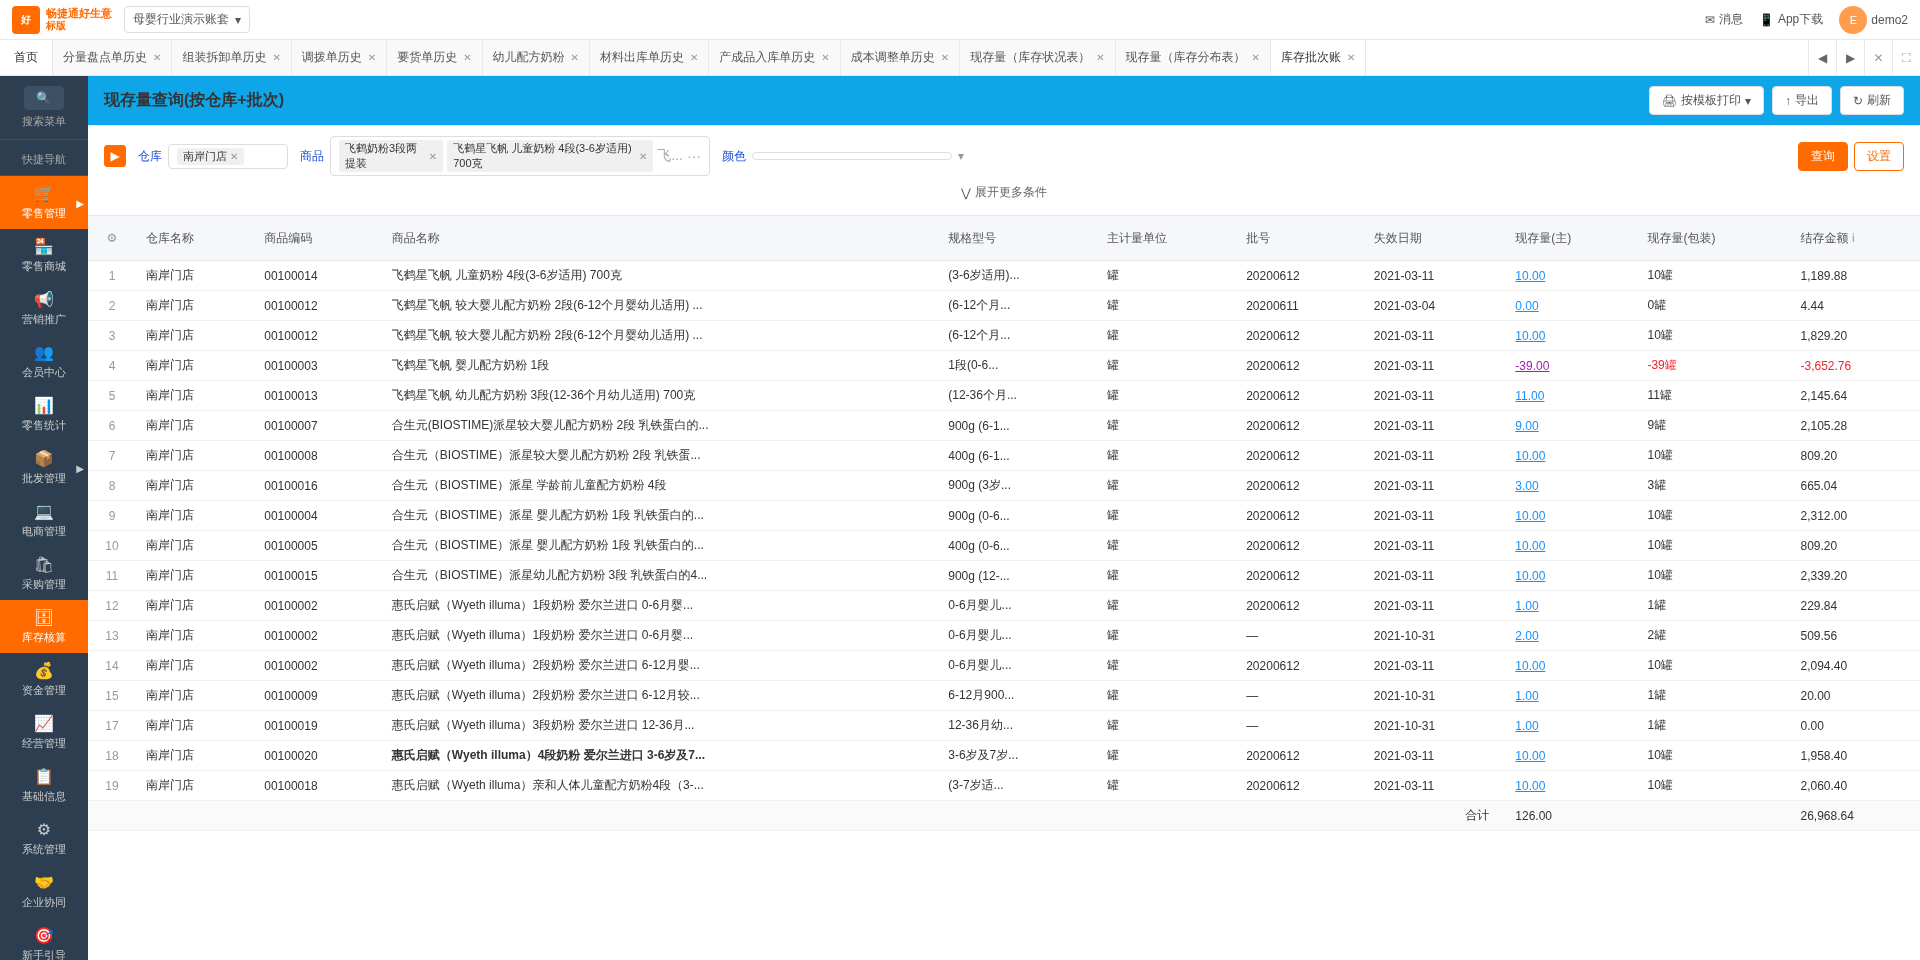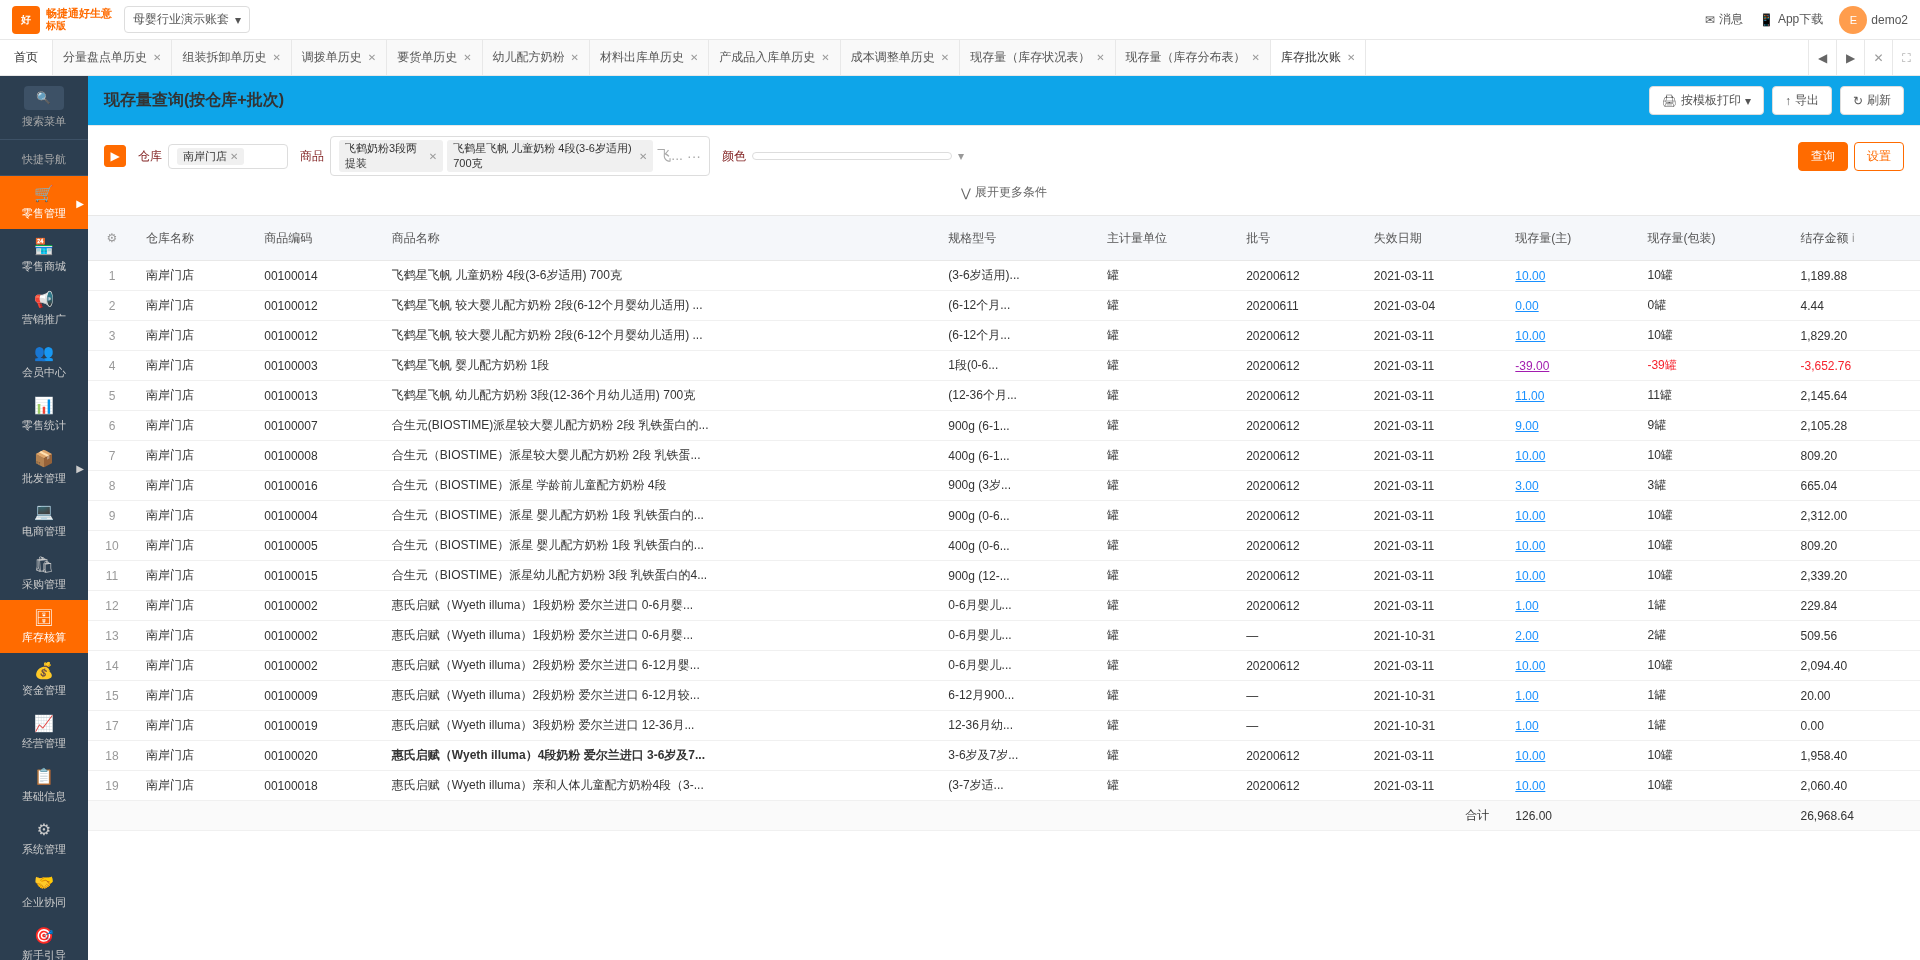--- a/index.html
+++ b/index.html
@@ -73,21 +73,21 @@
     .page-title { font-size: 16px; font-weight: bold; color: #333; }
     .page-actions { display: flex; align-items: center; gap: 8px; }
     .btn { padding: 5px 12px; border-radius: 4px; border: 1px solid #ddd; background: #fff; cursor: pointer; font-size: 12px; color: #555; display: flex; align-items: center; gap: 4px; }
     .btn-primary { background: #ff6b00; color: #fff; border-color: #ff6b00; }
     .btn-primary-outline { background: #fff; color: #ff6b00; border-color: #ff6b00; }
 
     
     .filter-area { background: #fff; padding: 10px 16px; border-bottom: 1px solid #e8e8e8; }
     .filter-row { display: flex; align-items: center; gap: 12px; flex-wrap: wrap; }
     .filter-item { display: flex; align-items: center; gap: 6px; }
-    .filter-label { color: #7f1d1d; font-size: 12px; white-space: nowrap; }
+    .filter-label { color: #1d4ed8; font-size: 12px; white-space: nowrap; }
     .filter-tag-group { display: flex; align-items: center; border: 1px solid #ddd; border-radius: 4px; padding: 3px 8px; background: #fff; gap: 4px; min-width: 120px; max-width: 280px; }
     .filter-tag { display: flex; align-items: center; background: #f0f0f0; border-radius: 3px; padding: 1px 6px; gap: 3px; font-size: 11px; color: #333; }
     .filter-tag-close { cursor: pointer; color: #999; font-size: 10px; }
     .filter-dots { color: #aaa; font-size: 14px; cursor: pointer; }
     .filter-more-btn { display: flex; align-items: center; gap: 4px; color: #666; font-size: 12px; cursor: pointer; margin: 0 auto; padding: 4px 12px; }
 
     
     .table-container { flex: 1; overflow: auto; background: #fff; margin: 0; }
     table { width: 100%; border-collapse: collapse; font-size: 12px; }
     thead tr { background: #f5f7fa; }

